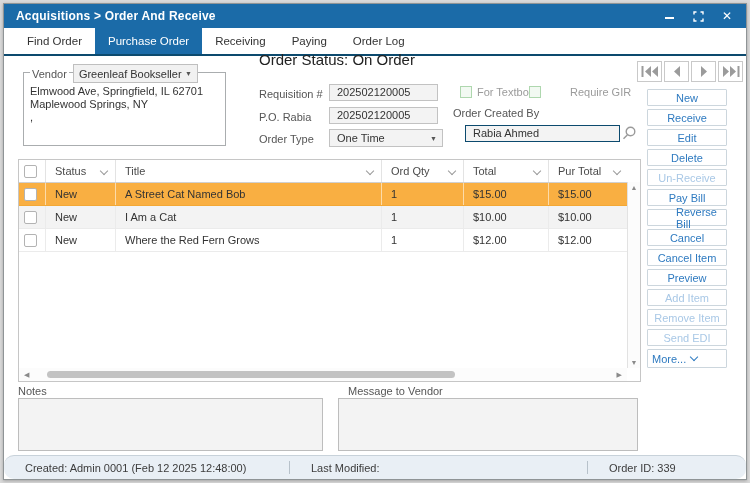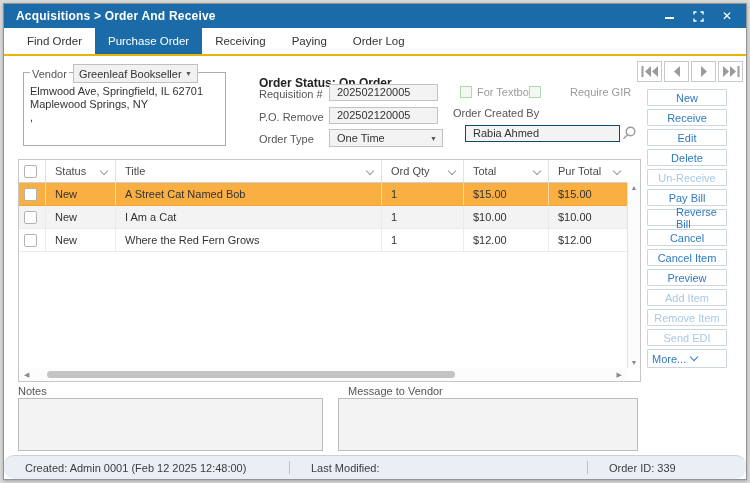--- a/index.html
+++ b/index.html
@@ -20,21 +20,21 @@
     display:flex;align-items:center;color:#fff;
   }
   .titlebar .title{font-size:12px;font-weight:bold;padding-left:12px;letter-spacing:.2px;}
   .win-controls{margin-left:auto;display:flex;align-items:center;gap:15px;padding-right:12px;}
   .win-btn{display:flex;align-items:center;justify-content:center;width:14px;height:14px;cursor:pointer;}
   .min-glyph{display:block;width:9px;height:2px;background:#fff;margin-top:4px;}
   .close-glyph{font-size:12px;line-height:12px;color:#fff;}
   
   .tabbar{
     position:absolute;left:0;top:24px;right:0;height:26px;background:#fff;
-    border-bottom:2px solid #eab308;display:flex;align-items:stretch;padding-left:10px;
+    border-bottom:2px solid #0c4a6e;display:flex;align-items:stretch;padding-left:10px;
   }
   .tab{
     display:flex;align-items:center;padding:0 13px;font-size:11.5px;color:#333;cursor:pointer;
   }
   .tab.active{background:#1b6ba8;color:#fff;}
   
   .vendor-box{
     position:absolute;left:19px;top:68px;width:201px;height:72px;
     border:1px solid #aaadaf;background:#fff;
   }
@@ -43,21 +43,21 @@
   }
   .vendor-label{font-size:11px;color:#555;background:#fff;padding:0 2px;}
   .vendor-select{
     display:flex;align-items:center;justify-content:space-between;
     width:113px;height:17px;background:#f1f1f1;border:1px solid #bfbfbf;
     font-size:11px;color:#333;padding:0 5px;cursor:pointer;
   }
   .vendor-select .dd{font-size:7px;color:#555;}
   .vendor-address{font-size:11px;color:#333;line-height:13px;padding:12px 6px 0 6px;}
   
-  .order-heading{position:absolute;left:255px;top:72px;font-size:12px;font-weight:bold;color:#222;}
+  .order-heading{position:absolute;left:255px;top:47px;font-size:15px;font-weight:normal;color:#222;}
   .fld-label{position:absolute;font-size:11px;color:#555;}
   .fld-box{
     position:absolute;width:100px;height:14px;background:#f3f3f3;border:1px solid #c2c2c2;
     font-size:11px;color:#333;padding:1px 0 0 7px;
   }
   .fld-select{
     position:absolute;width:100px;height:16px;background:#f3f3f3;border:1px solid #c2c2c2;
     font-size:11px;color:#333;display:flex;align-items:center;justify-content:space-between;
     padding:0 5px 0 7px;cursor:pointer;
   }
@@ -188,21 +188,21 @@
   </div>
 
   <div class="order-heading">
     <span>Order Status:</span>
     <span>On Order</span>
   </div>
 
   <span class="fld-label" style="left:255px;top:84px;">Requisition #</span>
   <div class="fld-box" style="left:325px;top:80px;">202502120005</div>
 
-  <span class="fld-label" style="left:255px;top:107px;">P.O. Remove</span>
+  <span class="fld-label" style="left:255px;top:107px;">P.O. Rabia</span>
   <div class="fld-box" style="left:325px;top:103px;">202502120005</div>
 
   <span class="fld-label" style="left:255px;top:129px;">Order Type</span>
   <div class="fld-select" style="left:325px;top:125px;">
     <span>One Time</span>
     <span class="dd">▼</span>
   </div>
 
   <span class="chk-row" style="left:456px;top:82px;">
     <span class="chk-green"></span>

